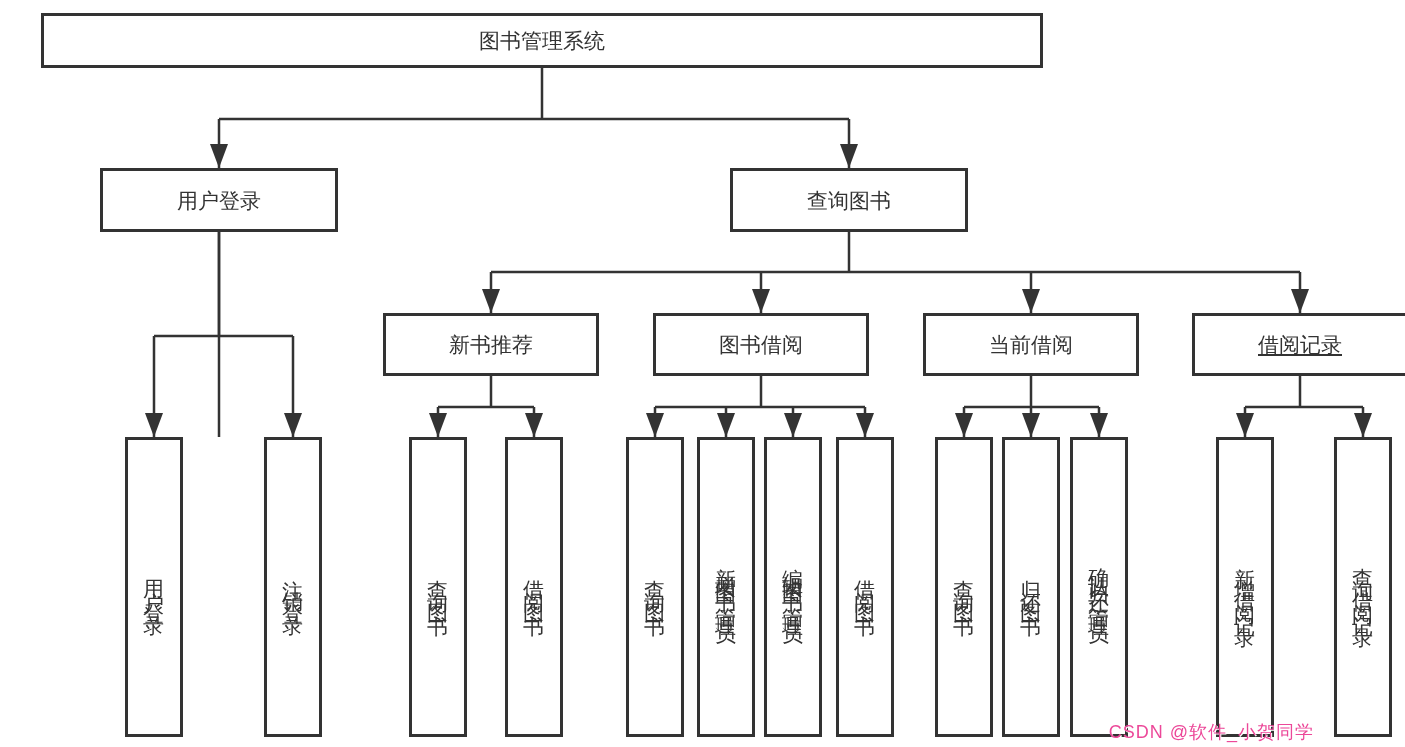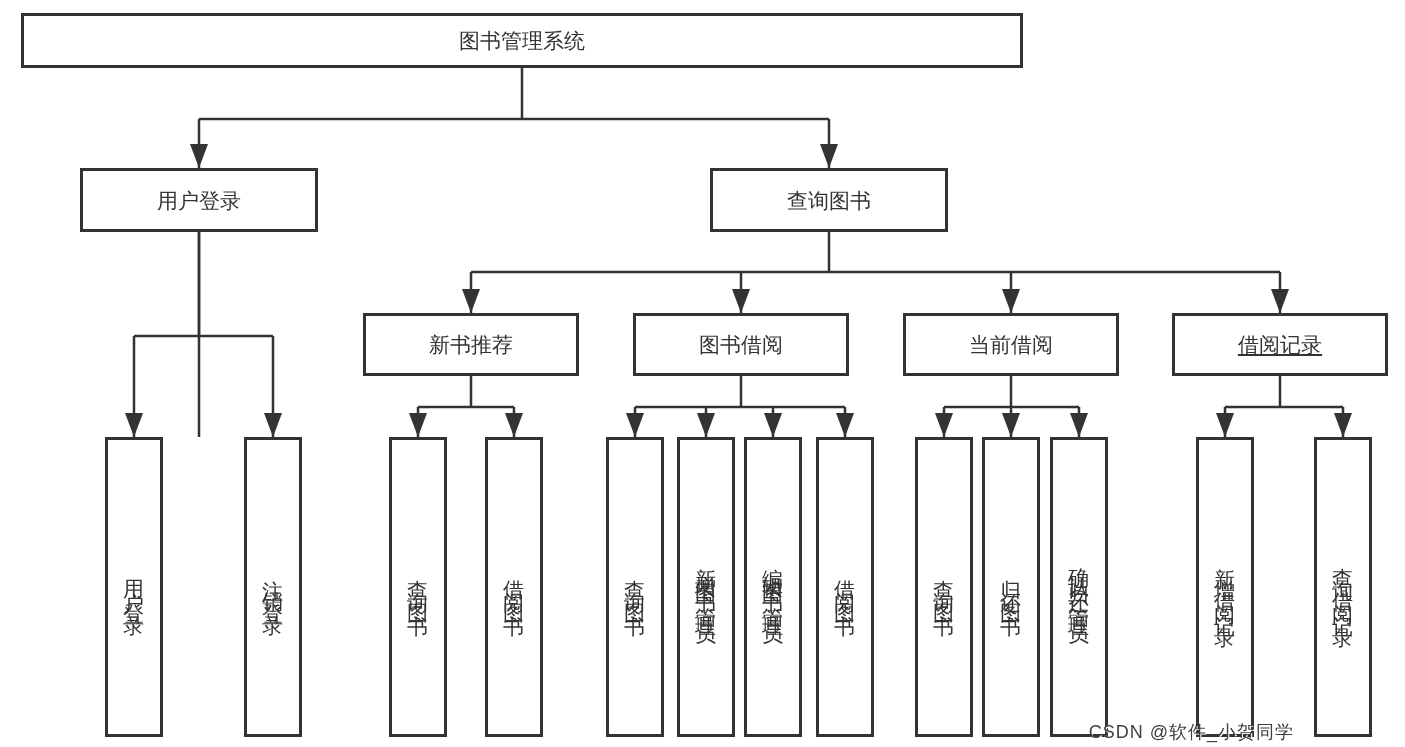--- a/index.html
+++ b/index.html
@@ -6,20 +6,21 @@
   body {
     width: 1405px; height: 747px;
     background: #ffffff;
     font-family: "Liberation Sans", "DejaVu Sans", sans-serif;
     overflow: hidden;
   }
   #stage {
     position: relative;
     width: 1302px; height: 747px;
     background: #ffffff;
+    margin-left: 20px;
   }
   #connectors {
     position: absolute; left: 0; top: 0;
     width: 1405px; height: 747px;
     pointer-events: none;
   }
   .node {
     position: absolute;
     box-sizing: border-box;
     background: #ffffff;
@@ -61,21 +62,21 @@
   .leaf.x7  { left: 816px; }
   .leaf.x8  { left: 915px; }
   .leaf.x9  { left: 982px; }
   .leaf.x10 { left: 1050px; }
   .leaf.x11 { left: 1196px; }
   .leaf.x12 { left: 1314px; }
   #watermark {
     position: absolute;
     right: 8px; bottom: 3px;
     font-size: 18px;
-    color: #404040;
+    color: #ec4899;
     text-shadow: 1px 1px 0 #ffffff;
     z-index: 5;
     letter-spacing: 1px;
   }
 </style>
 </head>
 <body>
 
 <div id="stage">
 

